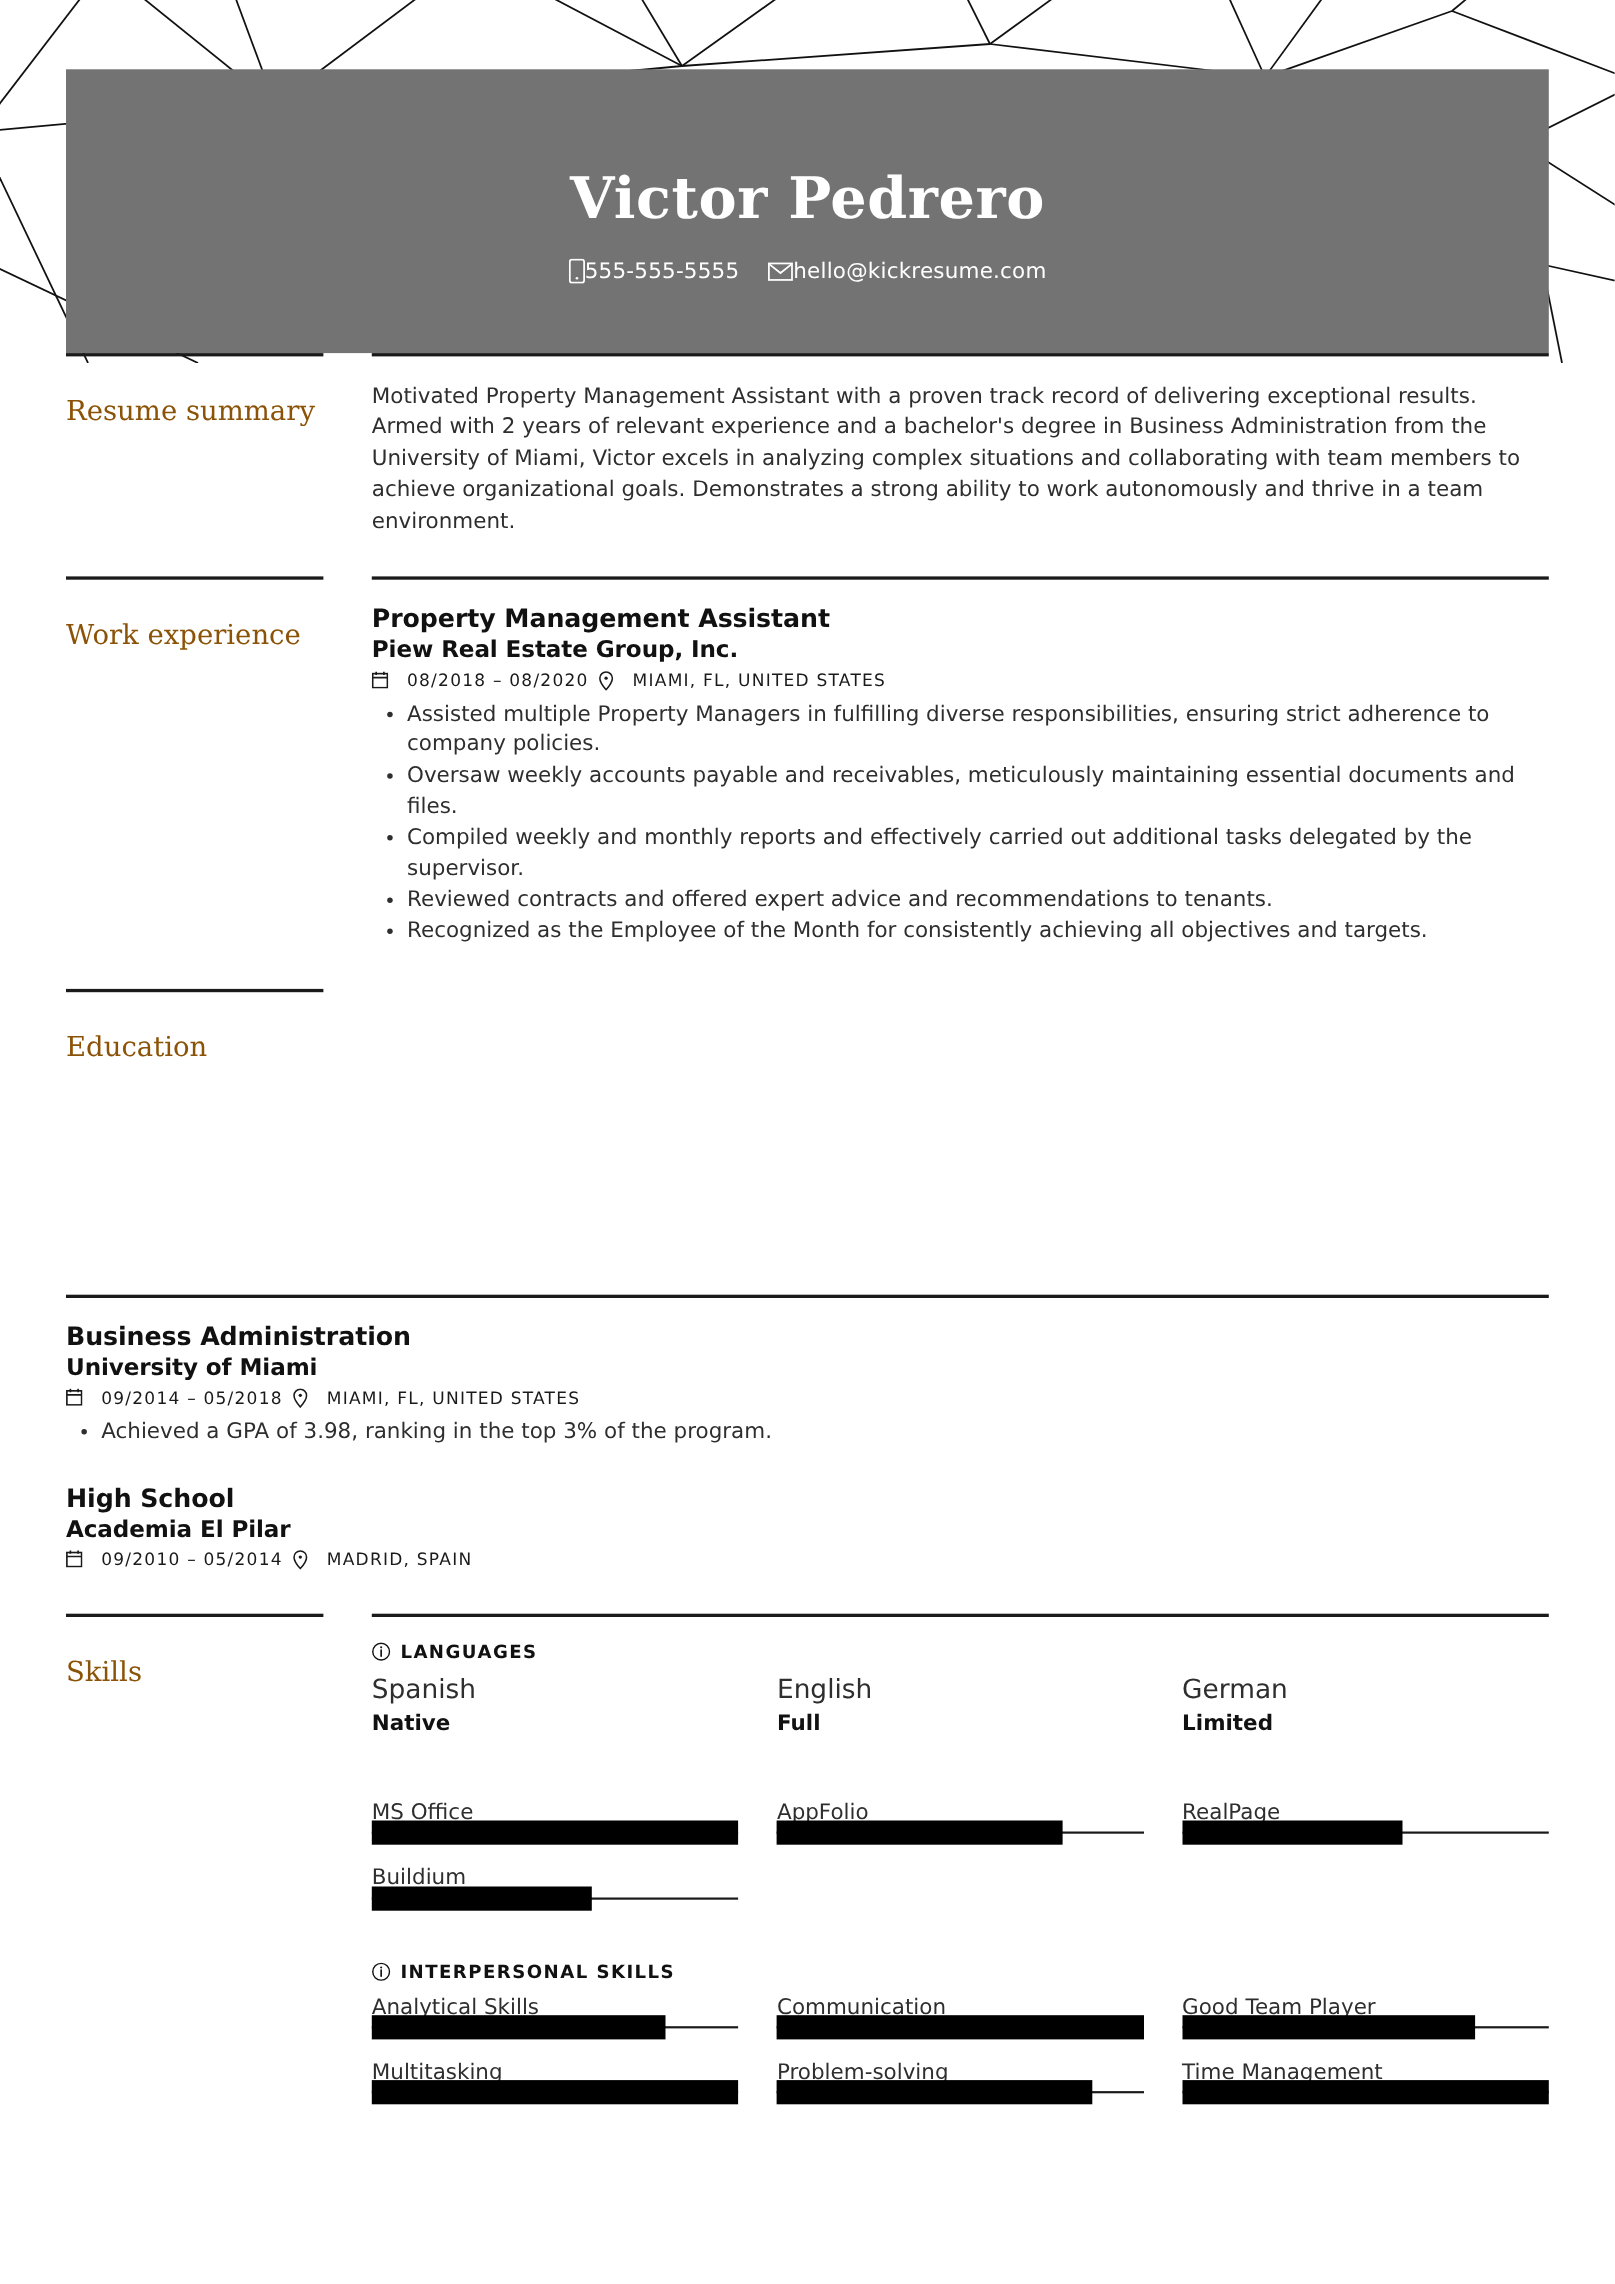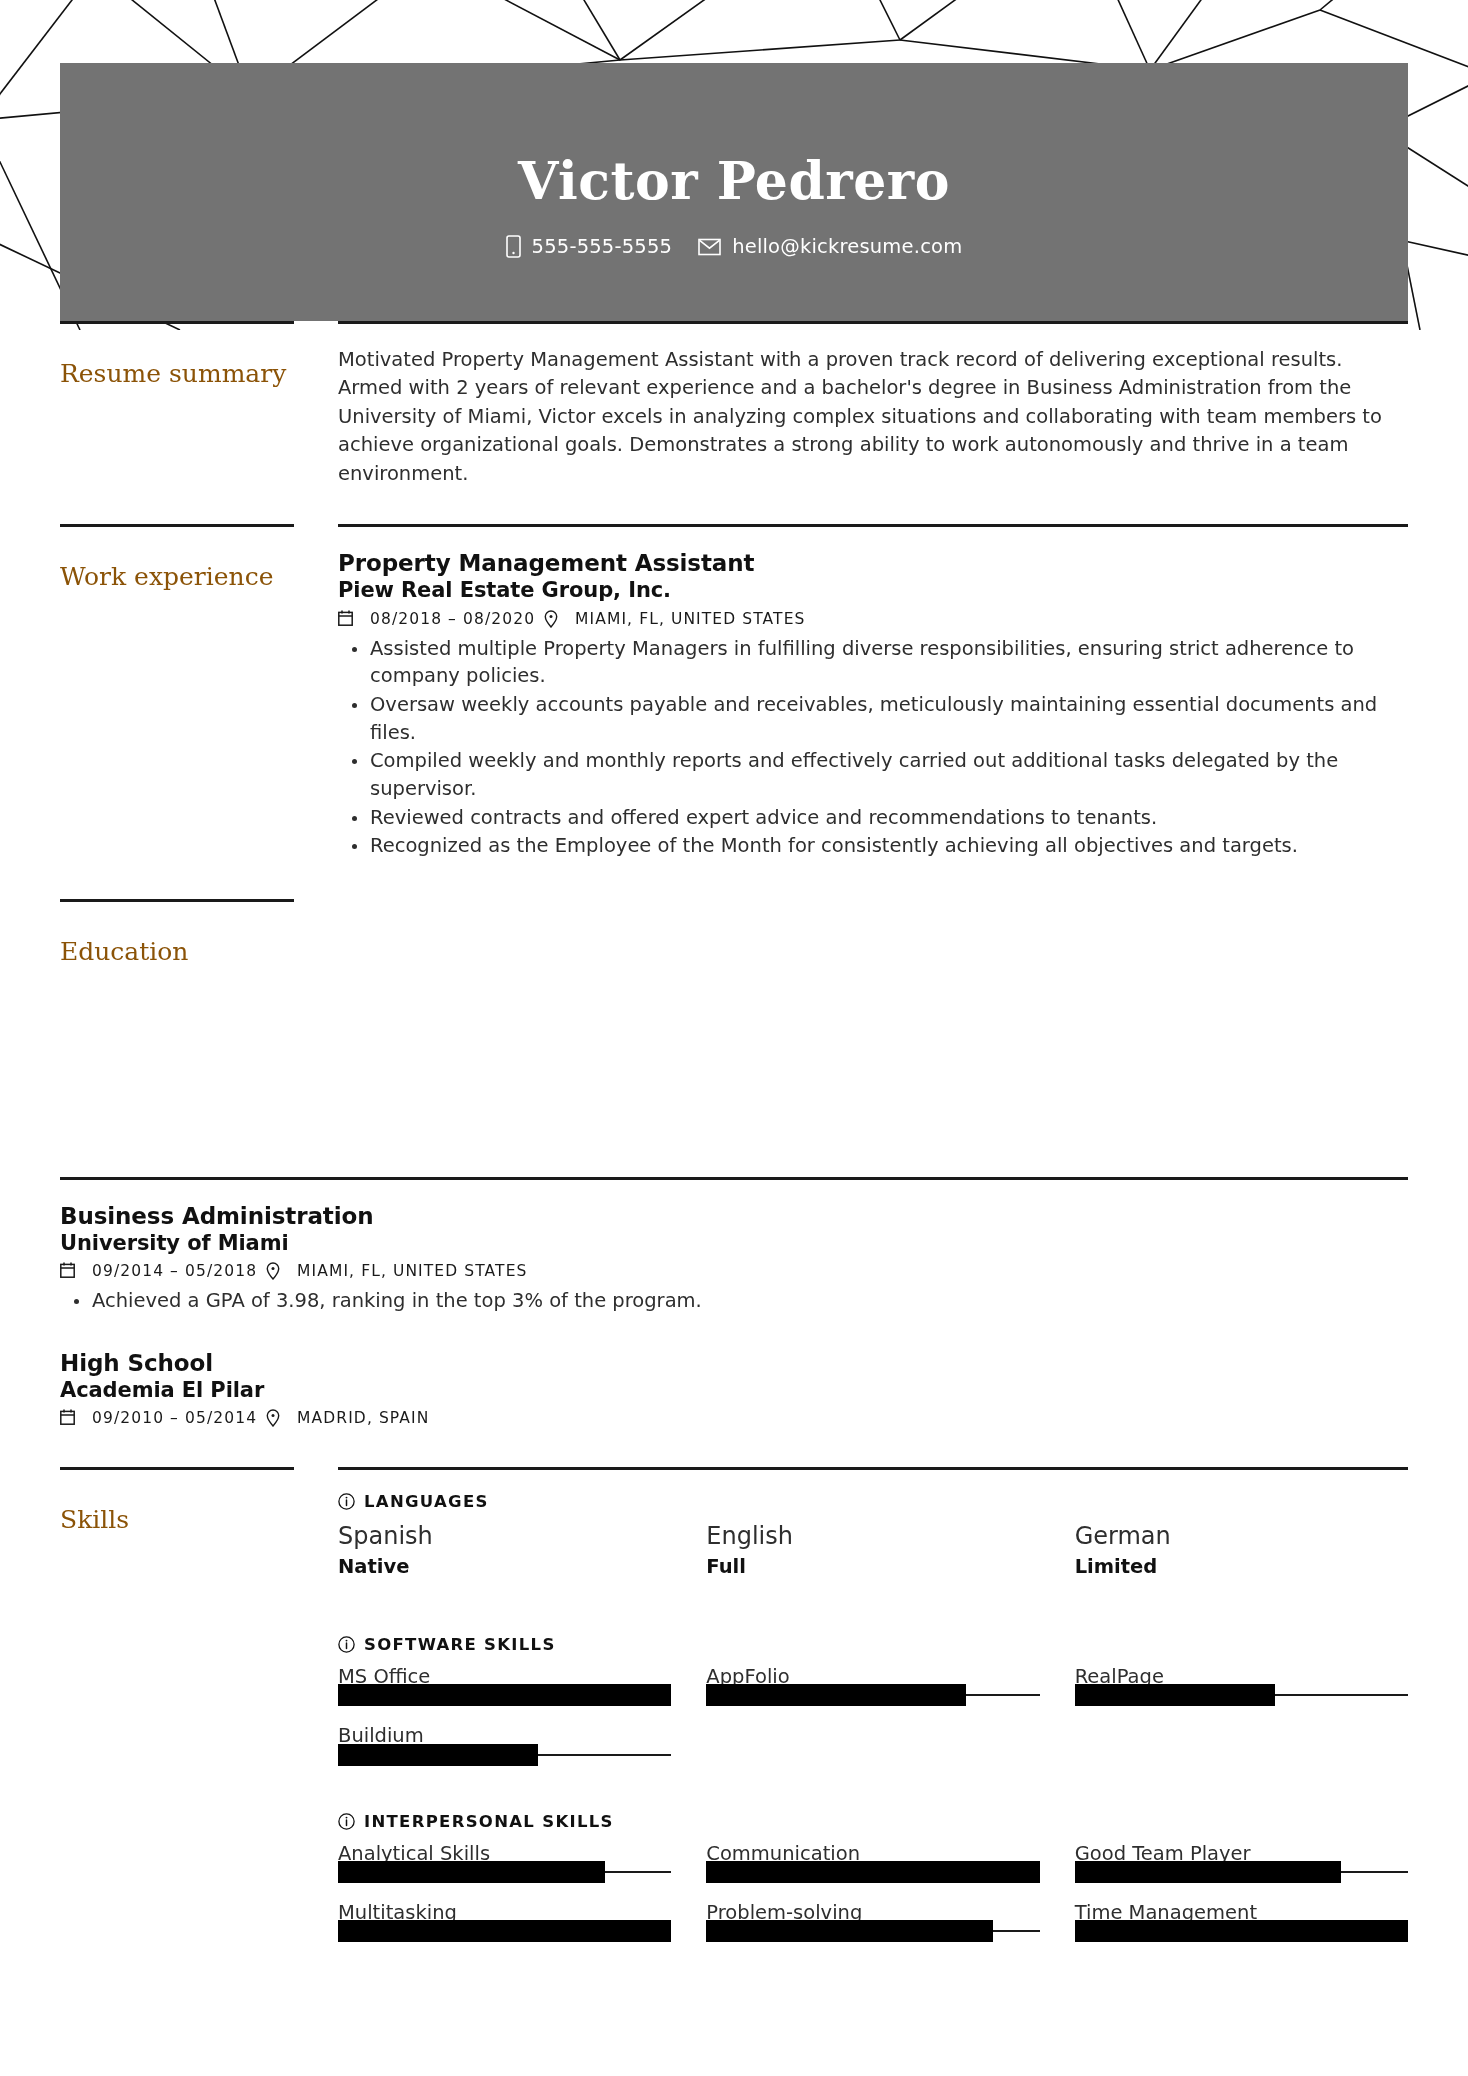--- a/index.html
+++ b/index.html
@@ -56,21 +56,21 @@
 
   #contact-row {
     display: flex;
     align-items: center;
     gap: 26px;
     margin-top: 26px;
   }
   .contact-item {
     display: flex;
     align-items: center;
-    gap: 11px;
+    gap: 0;
     color: #ffffff;
     font-size: 19.5px;
     font-family: "DejaVu Sans", sans-serif;
     letter-spacing: 0.2px;
   }
   .contact-item svg { display: block; }
 
   
   #body-wrap {
     position: absolute;
@@ -454,30 +454,20 @@
                 <div class="lang-level">Full</div>
               </div>
               <div class="lang-item">
                 <div class="lang-name">German</div>
                 <div class="lang-level">Limited</div>
               </div>
             </div>
           </div>
 
           <div class="skill-group">
-            <div class="skill-group-head">
-              <span>
-                <svg width="17" height="17" viewBox="0 0 17 17">
-                  <circle cx="8.5" cy="8.5" r="7.6" fill="none" stroke="#111111" stroke-width="1.3"></circle>
-                  <circle cx="8.5" cy="4.6" r="0.95" fill="#111111"></circle>
-                  <path d="M8.5 7 L8.5 12.6" stroke="#111111" stroke-width="1.5" stroke-linecap="round"></path>
-                </svg>
-              </span>
-              <span class="glabel">SOFTWARE SKILLS</span>
-            </div>
             <div class="skill-grid">
               <div class="bar-item">
                 <div class="bar-label">MS Office</div>
                 <div class="bar-track">
                   <div class="bar-fill" style="width: 100%;"></div>
                 </div>
               </div>
               <div class="bar-item">
                 <div class="bar-label">AppFolio</div>
                 <div class="bar-track">

